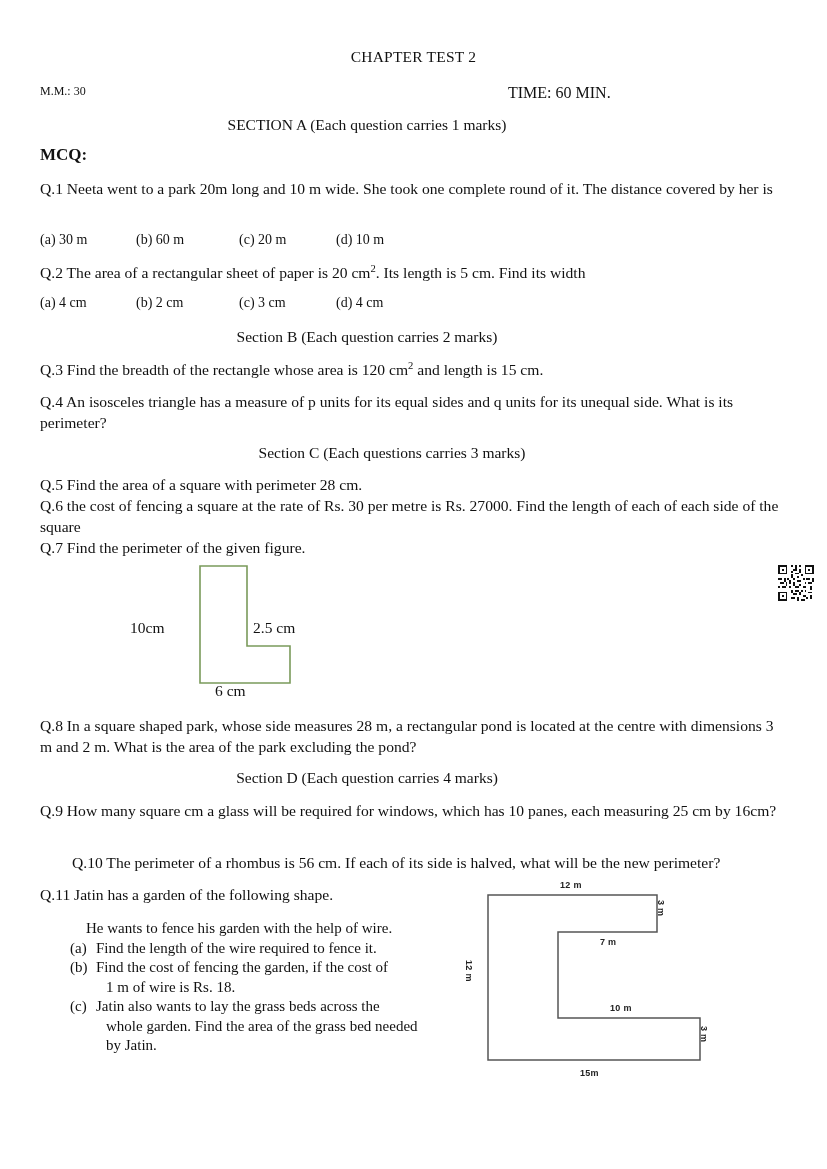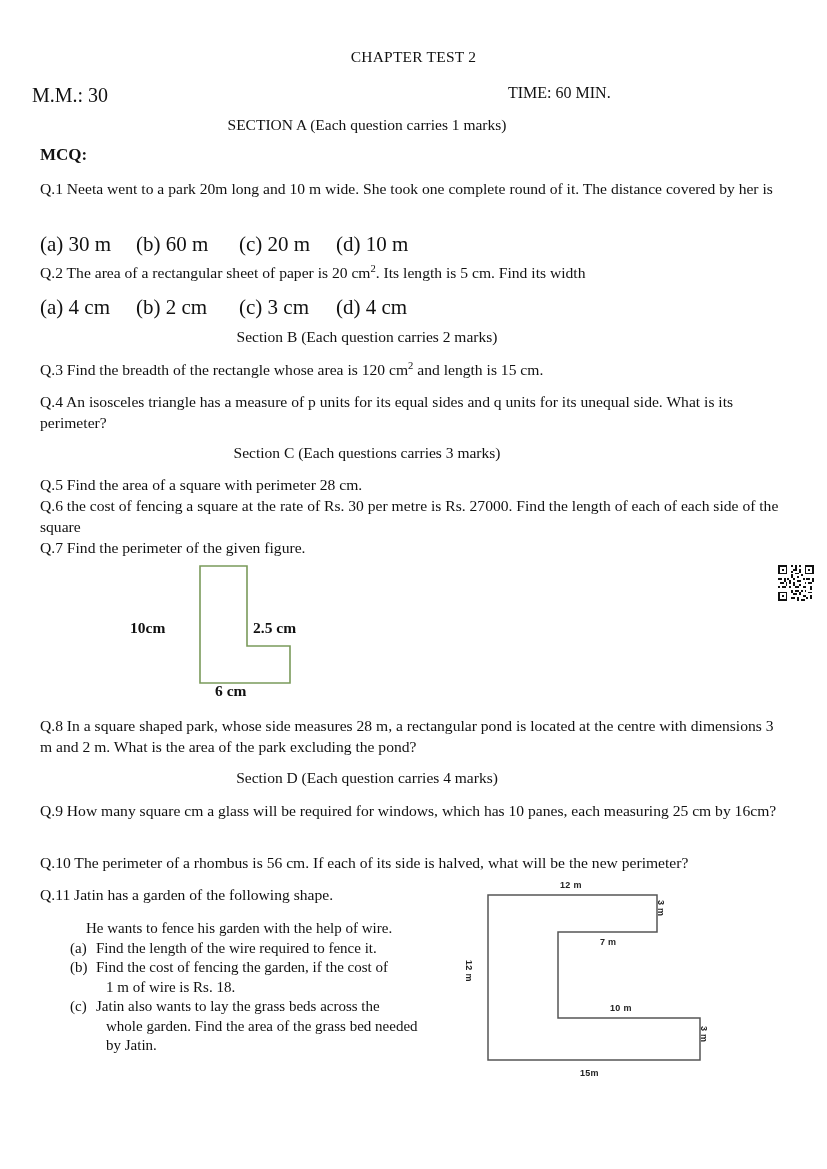--- a/index.html
+++ b/index.html
@@ -24,22 +24,22 @@
   .abs { position: absolute; }
 
   .doc-title {
     left: 0; top: 48px;
     width: 827px;
     text-align: center;
     font-size: 15.5px;
     letter-spacing: 0.2px;
   }
   .mm {
-    left: 32px; top: 84px;
-    font-size: 20px;
+    left: 40px; top: 84px;
+    font-size: 12px;
   }
   .time {
     left: 508px; top: 84px;
     font-size: 16px;
   }
   .section-head {
     width: 734px;
     left: 0;
     text-align: center;
     font-size: 15.5px;
@@ -51,42 +51,41 @@
   }
   .qtext {
     left: 40px;
     width: 748px;
     font-size: 15.6px;
     line-height: 1.32;
     text-align: left;
   }
   .opts {
     left: 40px;
-    font-size: 21px;
+    font-size: 14px;
   }
   .opts span { display: inline-block; }
   .opt-a { width: 96px; }
   .opt-b { width: 103px; }
   .opt-c { width: 97px; }
   sup {
     font-size: 0.68em;
     vertical-align: super;
     line-height: 0;
   }
 
   
   #lfig-wrap {
     left: 130px; top: 556px;
     width: 260px; height: 145px;
   }
   .lfig-label {
     position: absolute;
     font-size: 15.5px;
     white-space: nowrap;
-    font-weight: bold;
   }
 
   
   #qr {
     left: 776px; top: 563px;
     width: 40px; height: 40px;
   }
 
   
   .q11-body {
@@ -152,21 +151,21 @@
 
   <div class="abs qtext" style="top:263px;"><span>Q.2 The area of a rectangular sheet of paper is 20 cm</span><sup>2</sup><span>. Its length is 5 cm. Find its width</span></div>
   <div class="abs opts" style="top:295px;">
     <span class="opt-a">(a) 4 cm</span><span class="opt-b">(b) 2 cm</span><span class="opt-c">(c) 3 cm</span><span>(d) 4 cm</span>
   </div>
 
   <div class="abs section-head" style="top:328px;">Section B (Each question carries 2 marks)</div>
   <div class="abs qtext" style="top:360px;"><span>Q.3 Find the breadth of the rectangle whose area is 120 cm</span><sup>2</sup><span> and length is 15 cm.</span></div>
   <div class="abs qtext" style="top:392px;">Q.4 An isosceles triangle has a measure of p units for its equal sides and q units for its unequal side. What is its perimeter?</div>
 
-  <div class="abs section-head" style="top:444px;">Section C (Each questions carries 3 marks)</div>
+  <div class="abs section-head" style="top:444px;margin-left:25px;">Section C (Each questions carries 3 marks)</div>
   <div class="abs qtext" style="top:475px;">Q.5 Find the area of a square with perimeter 28 cm.</div>
   <div class="abs qtext" style="top:496px;">Q.6  the cost of fencing a square at the rate of Rs. 30 per metre is Rs. 27000.  Find the length of each of each side of the square</div>
   <div class="abs qtext" style="top:538px;">Q.7 Find the perimeter of the given figure.</div>
 
   <div class="abs" id="lfig-wrap">
     <svg width="260" height="145" viewBox="0 0 260 145">
       <polygon points="70,10 117,10 117,90 160,90 160,127 70,127" fill="none" stroke="#7a9a5b" stroke-width="1.6"></polygon>
     </svg>
     <div class="lfig-label" style="left:0px; top:63px;">10cm</div>
     <div class="lfig-label" style="left:123px; top:63px;">2.5 cm</div>
@@ -237,21 +236,21 @@
         <rect x="13" y="19" width="2" height="1"></rect>
           <rect x="7" y="12" width="1" height="1"></rect>
       </g>
     </svg>
   </div>
 
   <div class="abs qtext" style="top:716px;">Q.8 In a square shaped park, whose side measures 28 m, a rectangular pond is located at the centre with dimensions 3 m and 2 m. What is the area of the park excluding the pond?</div>
 
   <div class="abs section-head" style="top:769px;">Section D (Each question carries 4 marks)</div>
   <div class="abs qtext" style="top:801px;">Q.9 How many square cm a glass will be required for windows, which has 10 panes, each measuring 25 cm by 16cm?</div>
-  <div class="abs qtext" style="top:853px;">Q.10 The perimeter of a rhombus is 56 cm. If each of its side is halved, what will be the new perimeter?</div>
+  <div class="abs qtext" style="top:853px;margin-left:32px;">Q.10 The perimeter of a rhombus is 56 cm. If each of its side is halved, what will be the new perimeter?</div>
   <div class="abs qtext" style="top:885px; width:420px;">Q.11 Jatin has a garden of the following shape.</div>
 
   <div class="abs q11-body" style="top:919px;">
     <span class="q11-indent" style="display:block;">He wants to fence his garden with the help of wire.</span>
     <span class="q11-item"><span class="q11-marker">(a)</span><span>Find the length of the wire required to fence it.</span></span>
     <span class="q11-item"><span class="q11-marker">(b)</span><span>Find the cost of fencing the garden, if the cost of</span><span class="q11-cont">1 m of wire is Rs. 18.</span></span>
     <span class="q11-item"><span class="q11-marker">(c)</span><span>Jatin also wants to lay the grass beds across the</span><span class="q11-cont">whole garden. Find the area of the grass bed needed</span><span class="q11-cont">by Jatin.</span></span>
   </div>
 
   <div class="abs" id="garden">

